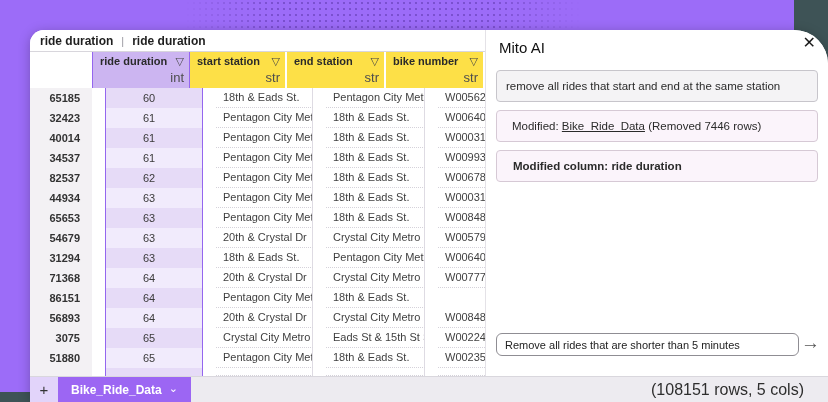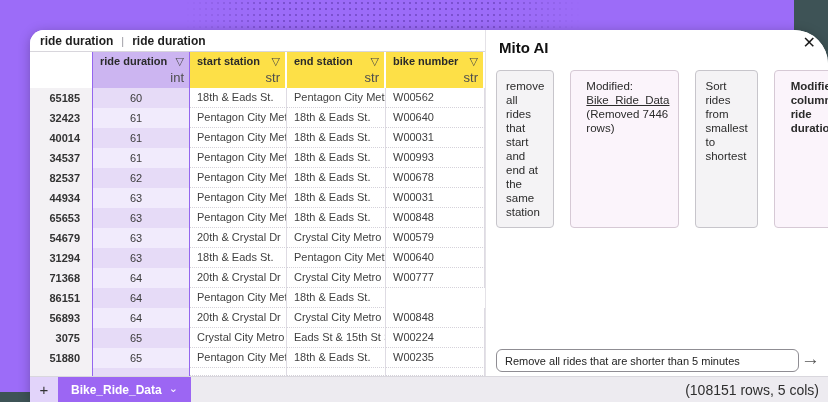--- a/index.html
+++ b/index.html
@@ -35,21 +35,21 @@
     position: absolute; left: 0; top: 0; width: 455px; height: 22px;
     display: flex; align-items: center; padding-left: 10px;
     border-bottom: 1px solid #d8d6dc; background: #fff;
     font-size: 12px; font-weight: 700; color: #1e1e1e;
   }
   .formula-sep { font-weight: 400; color: #9a98a0; margin: 0 8px; font-size: 11px; }
   
   .grid { position: absolute; left: 0; top: 22px; width: 455px; bottom: 26px; overflow: hidden; background: #fff; }
   .hdr-row, .row { display: grid; grid-template-columns: 62px 98px 97px 99px 99px; }
   .hdr-row { height: 36px; }
-  .row { height: 20px; }
+  .row { height: 20px; gap: 13px; }
   .row.partial { height: 8px; overflow: hidden; }
   .h-cell { background: #fde047; border-right: 2px solid #fff; padding: 3px 5px 2px 7px; overflow: hidden; }
   .h-cell.idx { background: #fff; border-right: none; }
   .h-cell.selected {
     background: #ccb5f1;
     border-left: 1.5px solid #9466ef; border-right: 1.5px solid #9466ef;
   }
   .h-name { display: flex; justify-content: space-between; align-items: center;
     font-size: 11px; font-weight: 700; color: #2a2a2a; white-space: nowrap; }
   .h-filter { font-size: 11px; color: #454545; font-weight: 400; line-height: 11px; }
@@ -59,46 +59,46 @@
   .c-rd { text-align: center; padding-right: 10px; line-height: 20px; font-size: 11px; color: #3a3a3a;
     border-left: 1.5px solid #9466ef; border-right: 1.5px solid #9466ef; }
   .row:nth-child(odd) .c-rd { background: #e6dbf7; }
   .row:nth-child(even) .c-rd { background: #f1ebfc; }
   .c-txt { font-size: 11px; color: #3f3f3f; padding-left: 7px; line-height: 19px;
     white-space: nowrap; overflow: hidden; background: #fff;
     border-right: 1px solid #dedbe3; border-bottom: 1px dotted #d5d2da; }
   
   .ai-panel { position: absolute; left: 455px; top: 0; right: 0; bottom: 26px;
     background: #fff; border-left: 1px solid #e4e2e7; }
-  .ai-title { position: absolute; top: 9px; left: 13px; font-size: 15px; font-weight: 700; color: #111; }
+  .ai-title { position: absolute; top: 9px; left: 13px; font-size: 15px; font-weight: 400; color: #111; }
   .ai-close { position: absolute; top: 4px; right: 12px; font-size: 16px; color: #1a1a1a;
     line-height: 18px; cursor: pointer; }
   .messages { position: absolute; top: 40px; left: 10px; right: 10px;
-    display: flex; flex-direction: row; gap: 16px; }
+    display: flex; flex-direction: column; gap: 8px; }
   .msg { border-radius: 4px; padding: 8px 9px; font-size: 11.5px; color: #2b2b2b; line-height: 14px; }
   .msg.user { background: #f4f3f5; border: 1px solid #c7c5cb; }
   .msg.assistant { background: #fbf4fb; border: 1px solid #d6c9d5; padding-left: 15px; }
   .msg.indent { padding-left: 16px; font-weight: bold; }
   .msg .link { text-decoration: underline; }
-  .input-row { position: absolute; bottom: 4px; left: 10px; right: 6px;
+  .input-row { position: absolute; bottom: 20px; left: 10px; right: 6px;
     display: flex; align-items: flex-start; }
   .chat-input { flex: 1; height: 23px; border: 1px solid #8f8d93; border-radius: 6px;
     font-size: 11px; padding: 0 8px; color: #222; background: #fff;
     font-family: "Liberation Sans", sans-serif; }
   .send-btn { font-size: 19px; color: #555; background: none; border: none;
     line-height: 20px; cursor: pointer; padding: 0 2px; font-family: inherit; }
   
   .footer { position: absolute; left: 0; right: 0; bottom: 0; height: 26px;
     background: #edebf0; border-top: 1px solid #d9d7dd; display: flex; align-items: stretch; }
   .add-btn { width: 28px; background: #e2d4fa; display: flex; align-items: center; justify-content: center;
     font-size: 15px; color: #333; cursor: pointer; }
   .sheet-tab { background: #9c66f3; color: #fff; font-size: 12px; font-weight: 700;
     display: flex; align-items: center; gap: 7px; padding: 0 13px; cursor: pointer; }
   .tab-chevron { font-size: 11px; font-weight: 400; line-height: 8px; margin-top: -4px; }
-  .status { margin-left: auto; font-size: 14px; color: #2e2e2e; padding-right: 9px;
+  .status { margin-left: auto; font-size: 16px; color: #2e2e2e; padding-right: 24px;
     display: flex; align-items: center; }
 </style>
 </head>
 <body>
 
 <div class="purple-card"></div>
 <div class="dots"></div>
 
 <div class="window">
 
@@ -250,21 +250,20 @@
 
   <div class="ai-panel">
     <div class="ai-title">Mito AI</div>
     <div class="ai-close">✕</div>
 
     <div class="messages">
       <div class="msg user">remove all rides that start and end at the same station</div>
       <div class="msg assistant">
         <span>Modified: </span><span class="link">Bike_Ride_Data</span><span> (Removed 7446 rows)</span>
       </div>
-      <div class="msg user">Sort rides from smallest to shortest</div>
       <div class="msg assistant indent">Modified column: ride duration</div>
     </div>
 
     <div class="input-row">
       <input class="chat-input" type="text" value="Remove all rides that are shorter than 5 minutes" style="">
       <button class="send-btn">→</button>
     </div>
   </div>
 
   <div class="footer">

